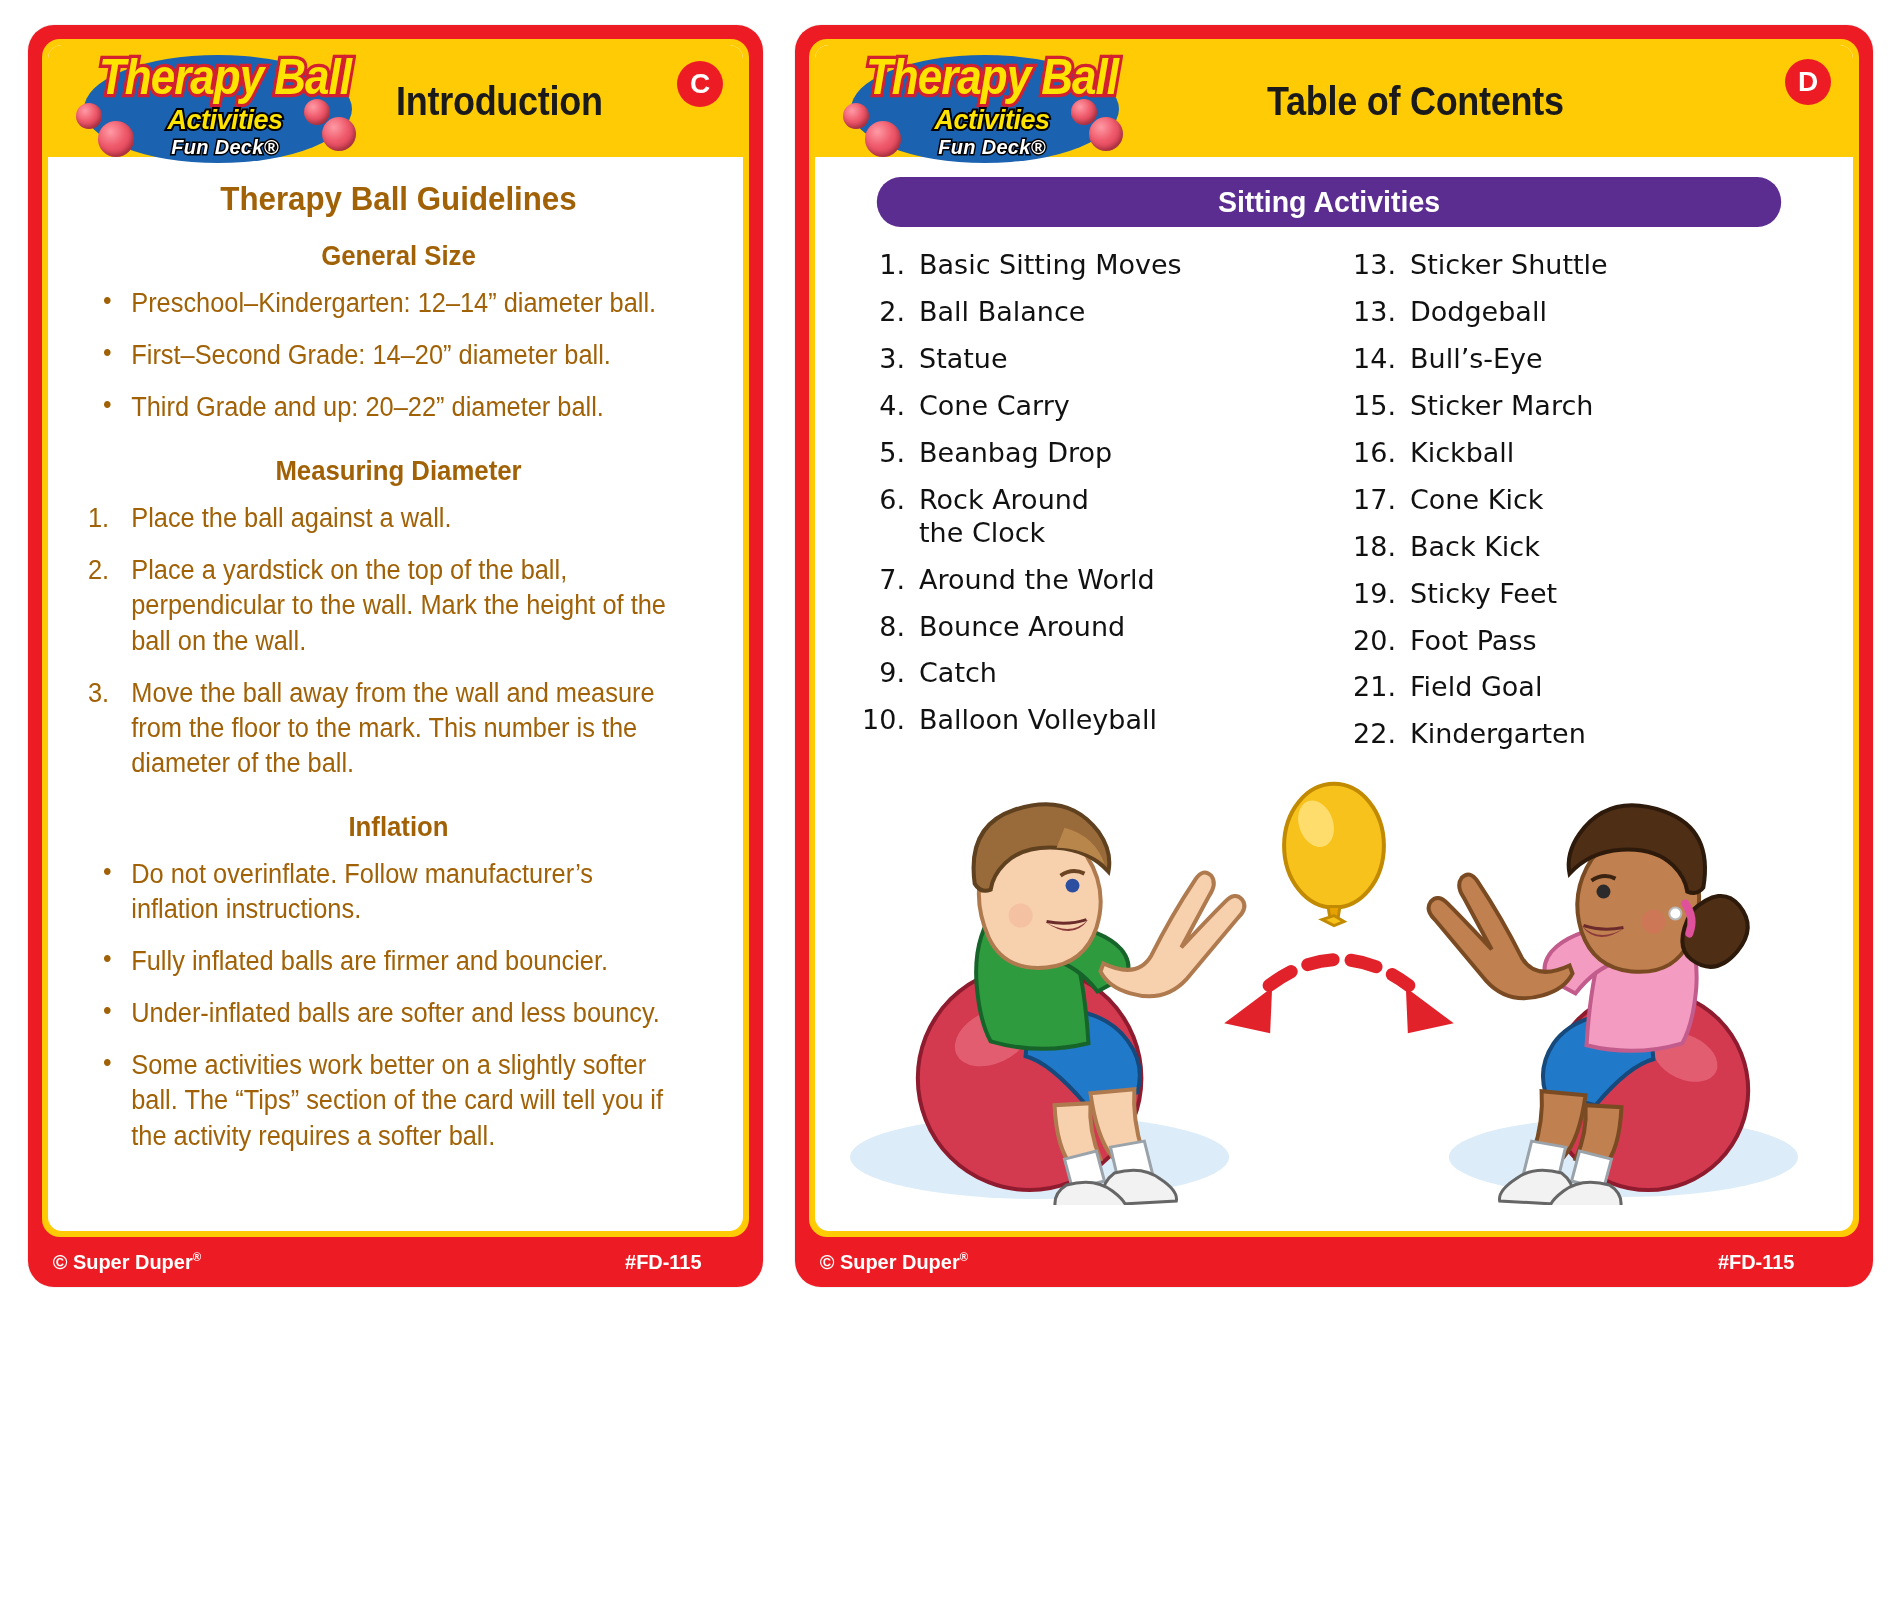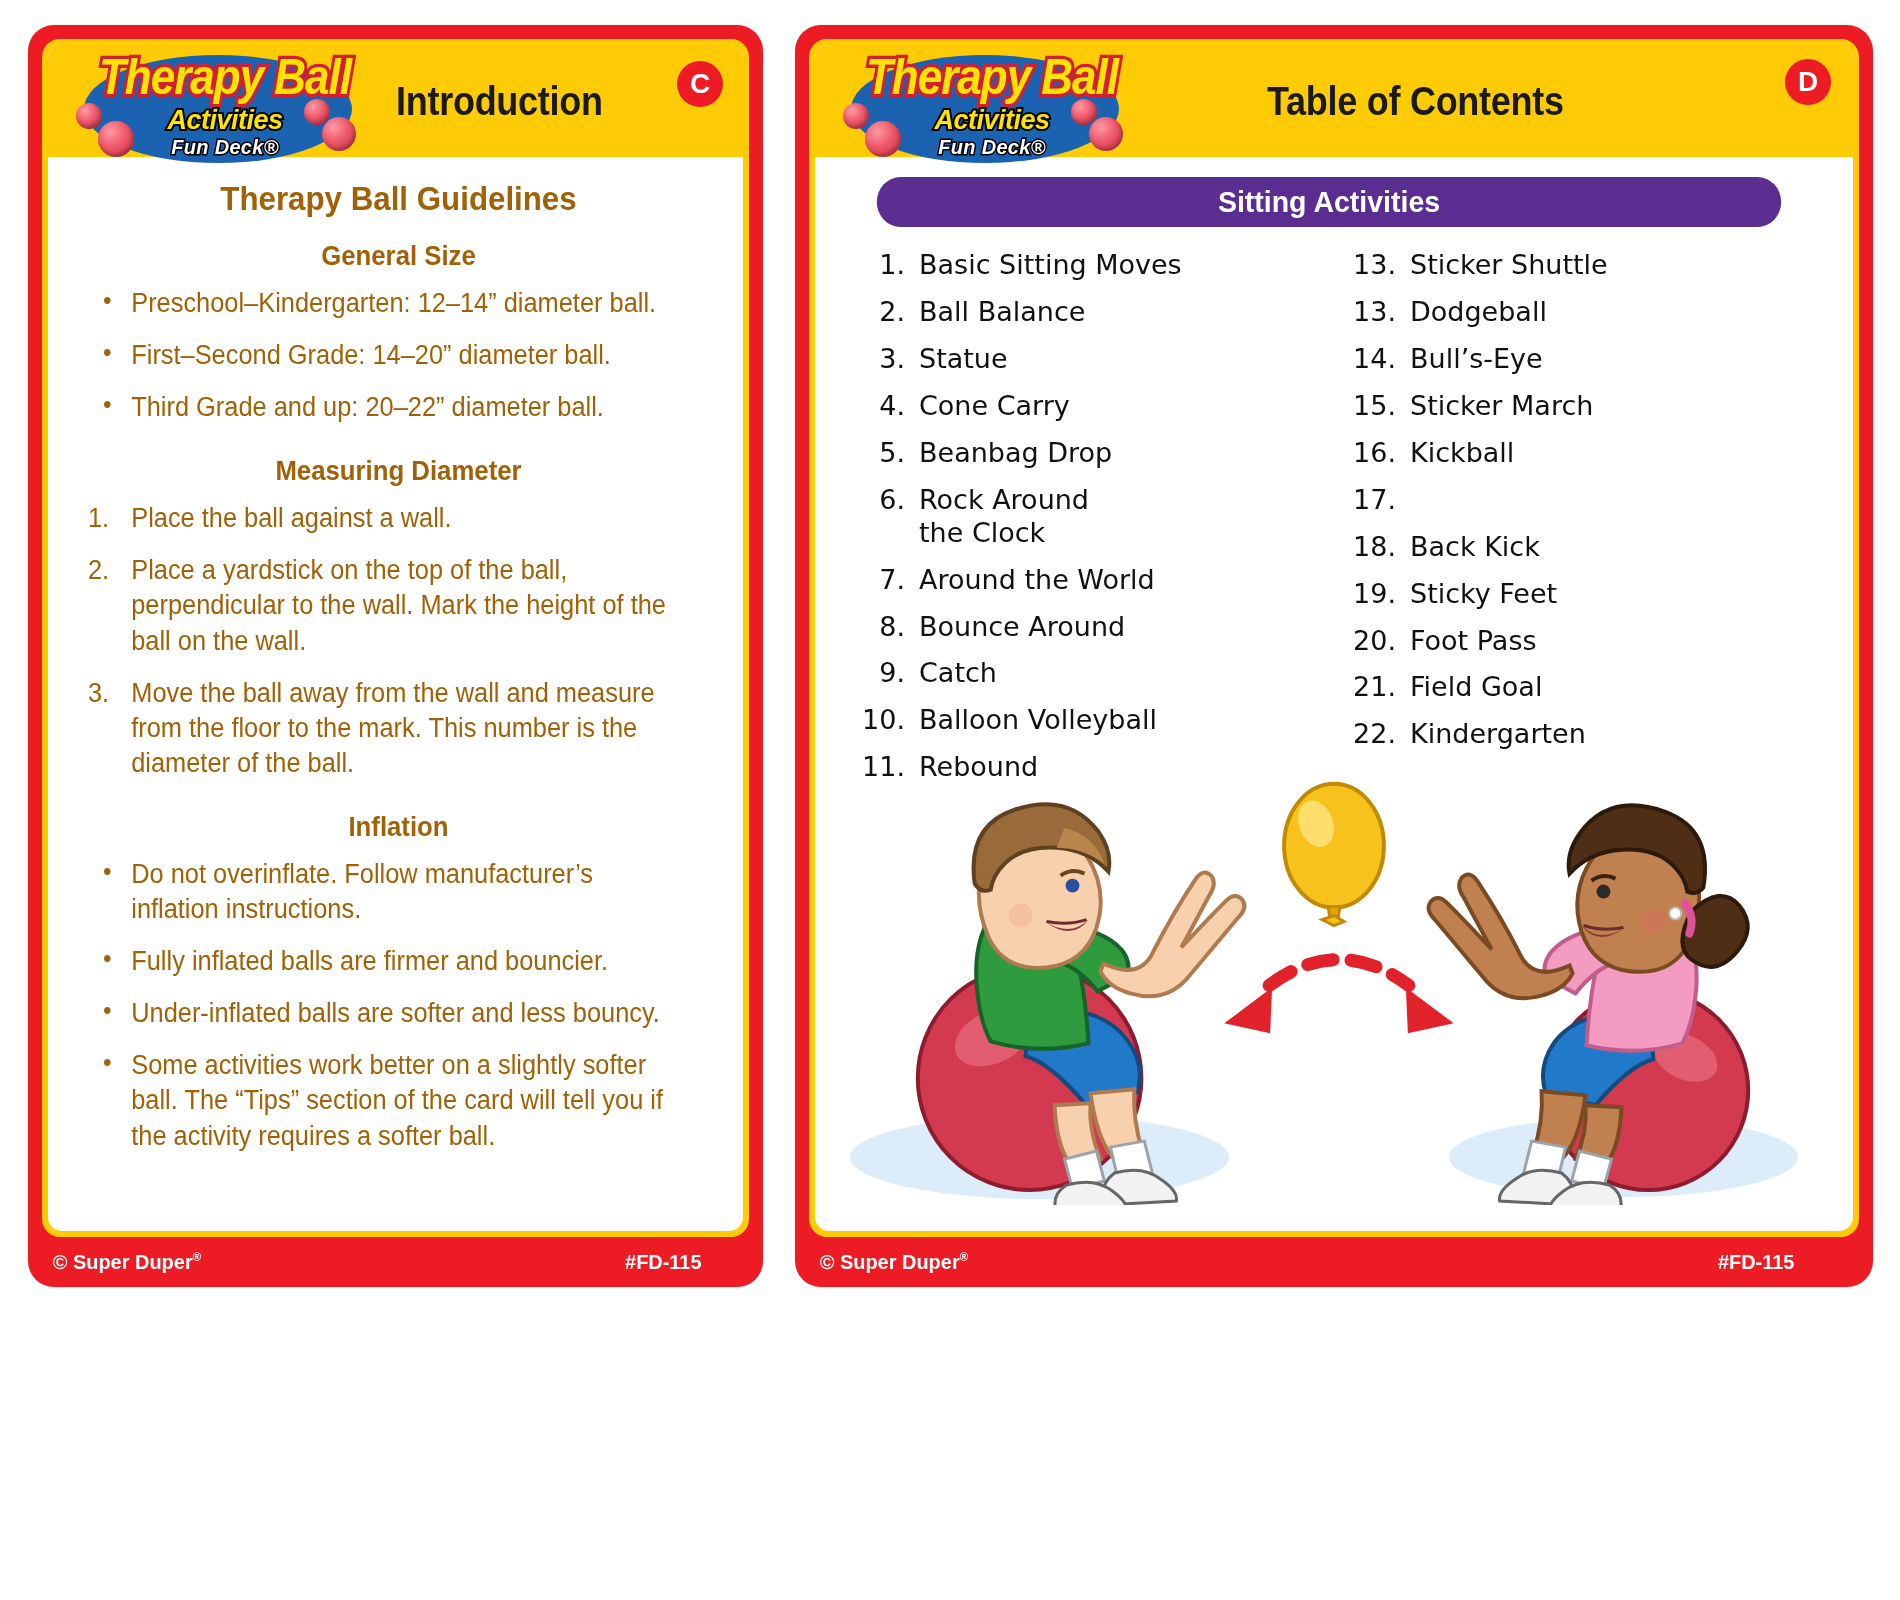--- a/index.html
+++ b/index.html
@@ -255,24 +255,20 @@
                   <span class="toc-label">Bounce Around</span>
                 </div>
               <div class="toc-item">
                   <span class="toc-num">9.</span>
                   <span class="toc-label">Catch</span>
                 </div>
               <div class="toc-item">
                   <span class="toc-num">10.</span>
                   <span class="toc-label">Balloon Volleyball</span>
                 </div>
-              <div class="toc-item">
-                  <span class="toc-num">11.</span>
-                  <span class="toc-label">Rebound</span>
-                </div>
             </div>
             <div class="toc-col">
               <div class="toc-item">
                   <span class="toc-num">13.</span>
                   <span class="toc-label">Sticker Shuttle</span>
                 </div>
               <div class="toc-item">
                   <span class="toc-num">13.</span>
                   <span class="toc-label">Dodgeball</span>
                 </div>
@@ -283,20 +279,21 @@
               <div class="toc-item">
                   <span class="toc-num">15.</span>
                   <span class="toc-label">Sticker March</span>
                 </div>
               <div class="toc-item">
                   <span class="toc-num">16.</span>
                   <span class="toc-label">Kickball</span>
                 </div>
               <div class="toc-item">
                   <span class="toc-num">17.</span>
+                  <span class="toc-label">Cone Kick</span>
                 </div>
               <div class="toc-item">
                   <span class="toc-num">18.</span>
                   <span class="toc-label">Back Kick</span>
                 </div>
               <div class="toc-item">
                   <span class="toc-num">19.</span>
                   <span class="toc-label">Sticky Feet</span>
                 </div>
               <div class="toc-item">

